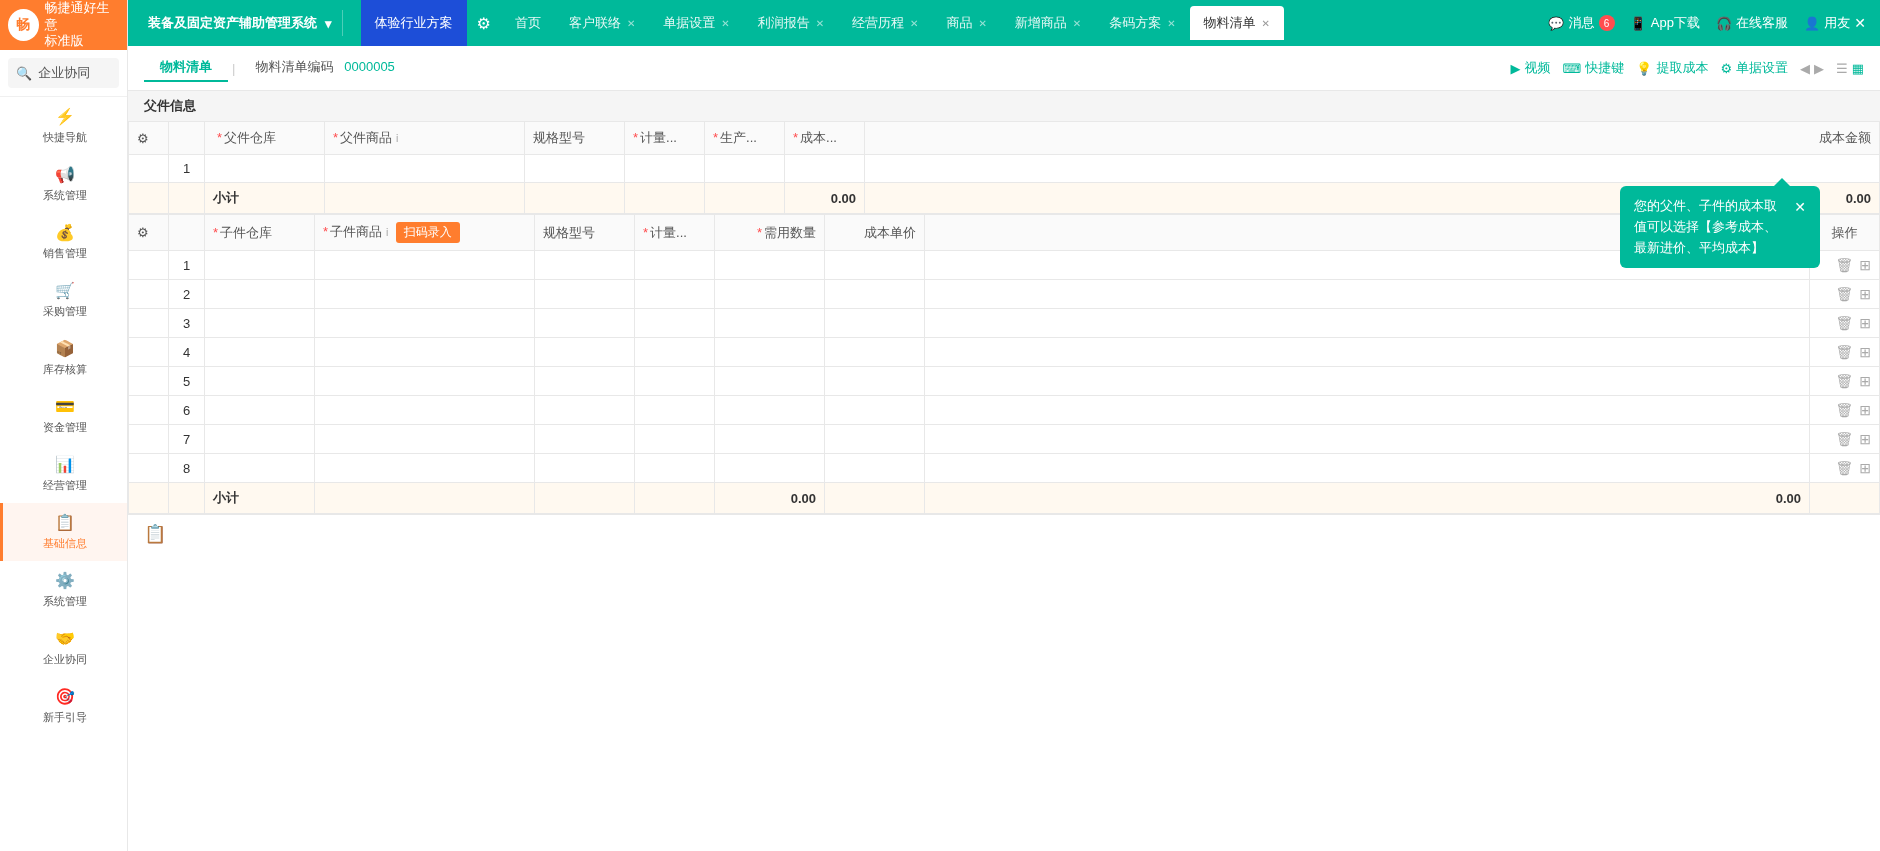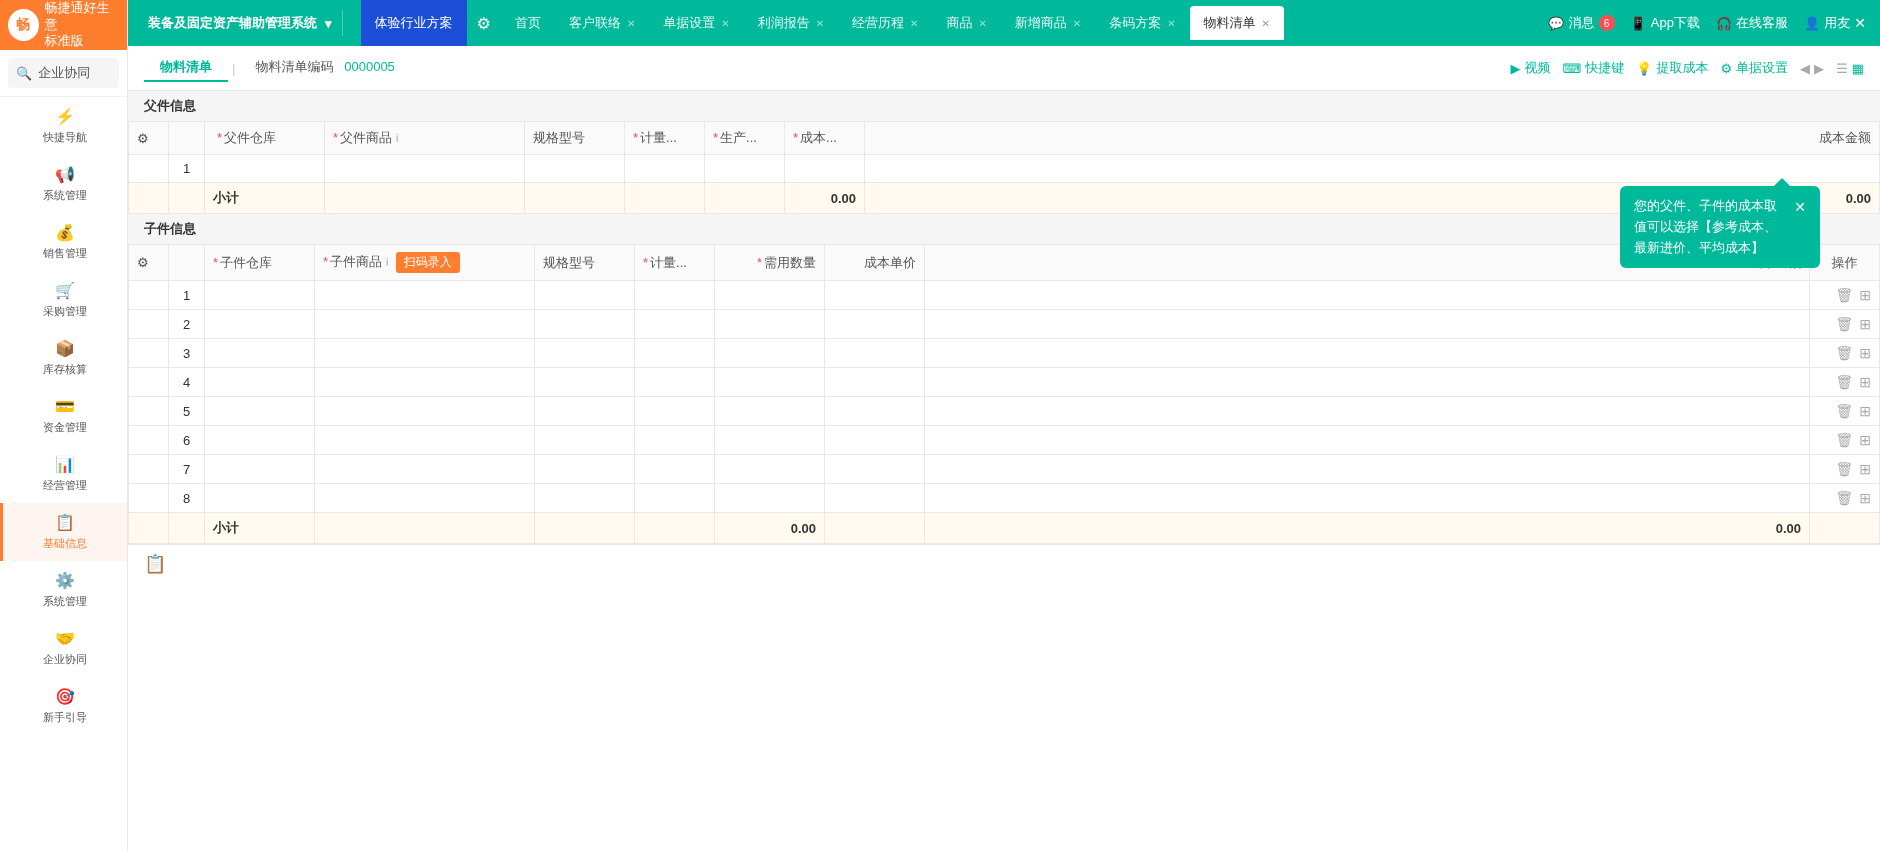--- a/index.html
+++ b/index.html
@@ -506,21 +506,20 @@
               <td></td>
               <td></td>
               <td></td>
               <td style="text-align:right;"><span>0.00</span></td>
               <td style="text-align:right;"><span>0.00</span></td>
             </tr>
           </tbody>
         </table>
       </div>
 
-      <div class="section-title">子件信息</div>
       <div class="table-container">
         <table class="data-table">
           <thead>
             <tr>
               <th class="col-settings">
                 <span>⚙</span>
               </th>
               <th class="col-num"></th>
               <th style="width:110px;"><span class="required">*</span><span>子件仓库</span></th>
               <th style="width:220px;">

